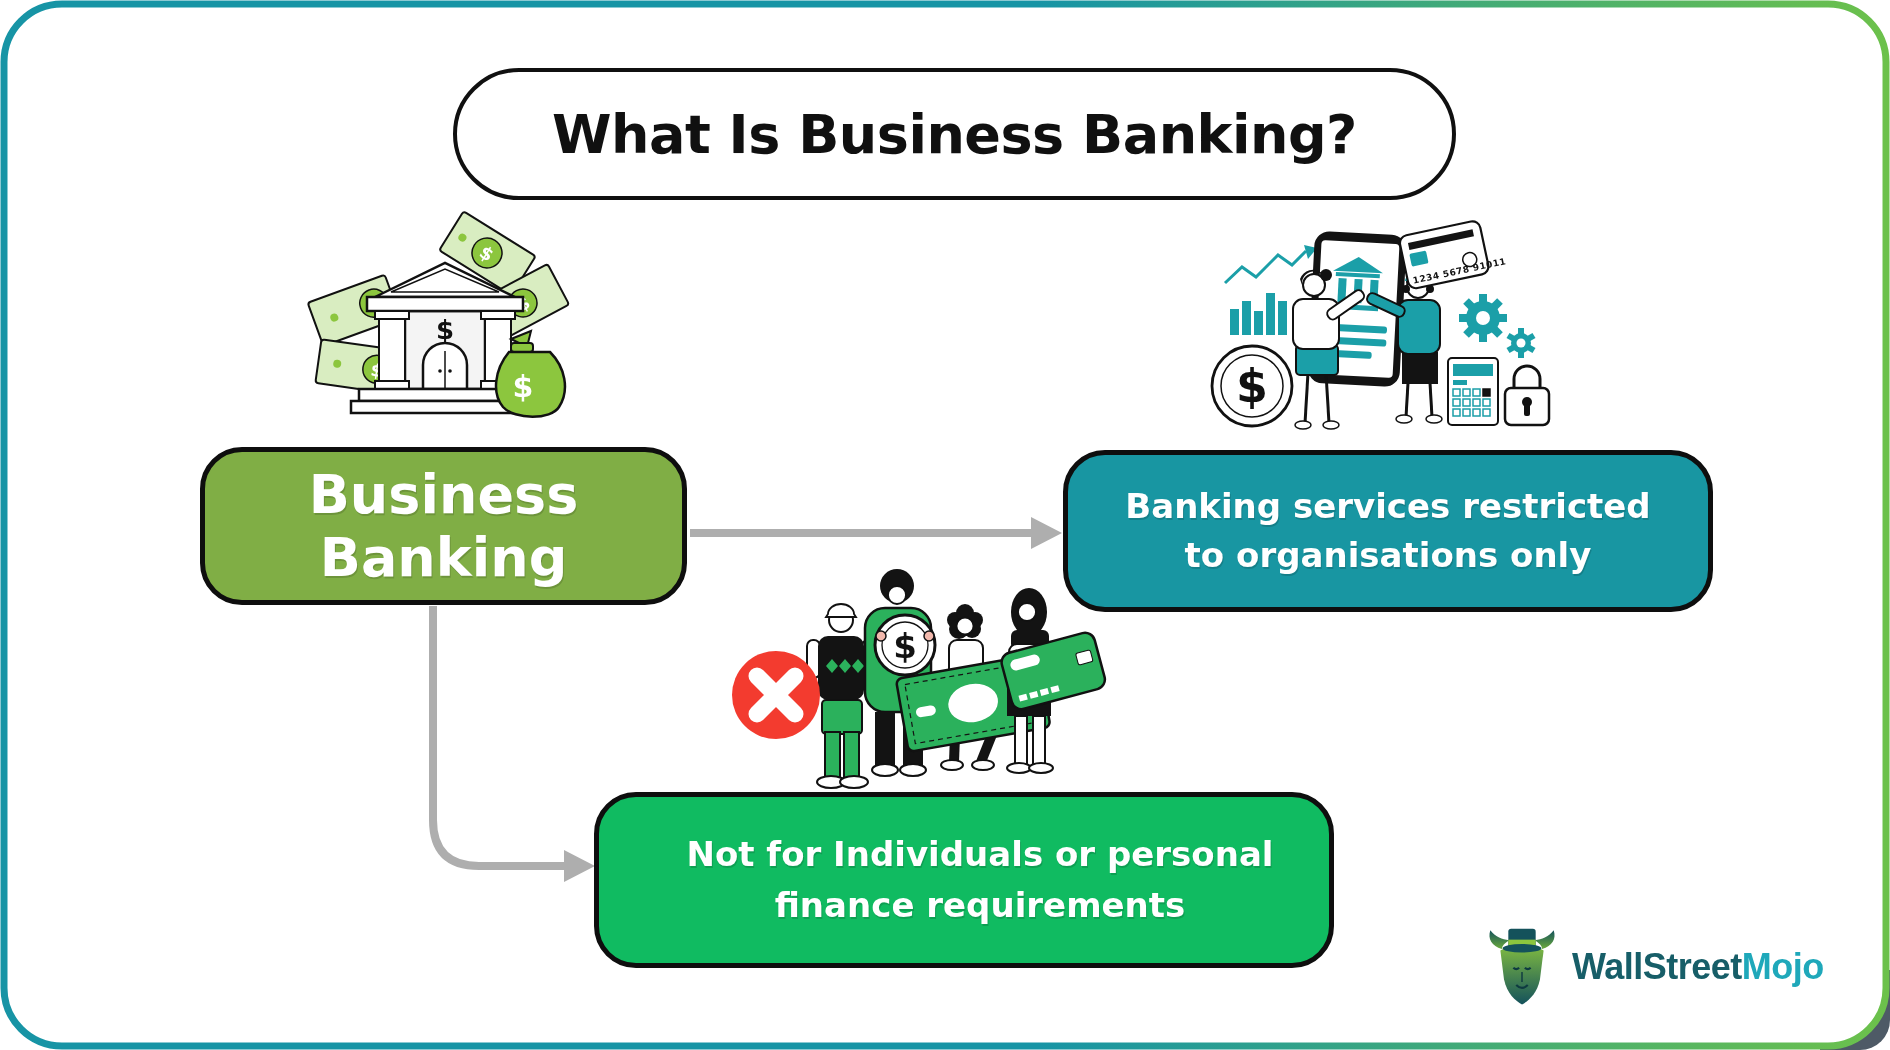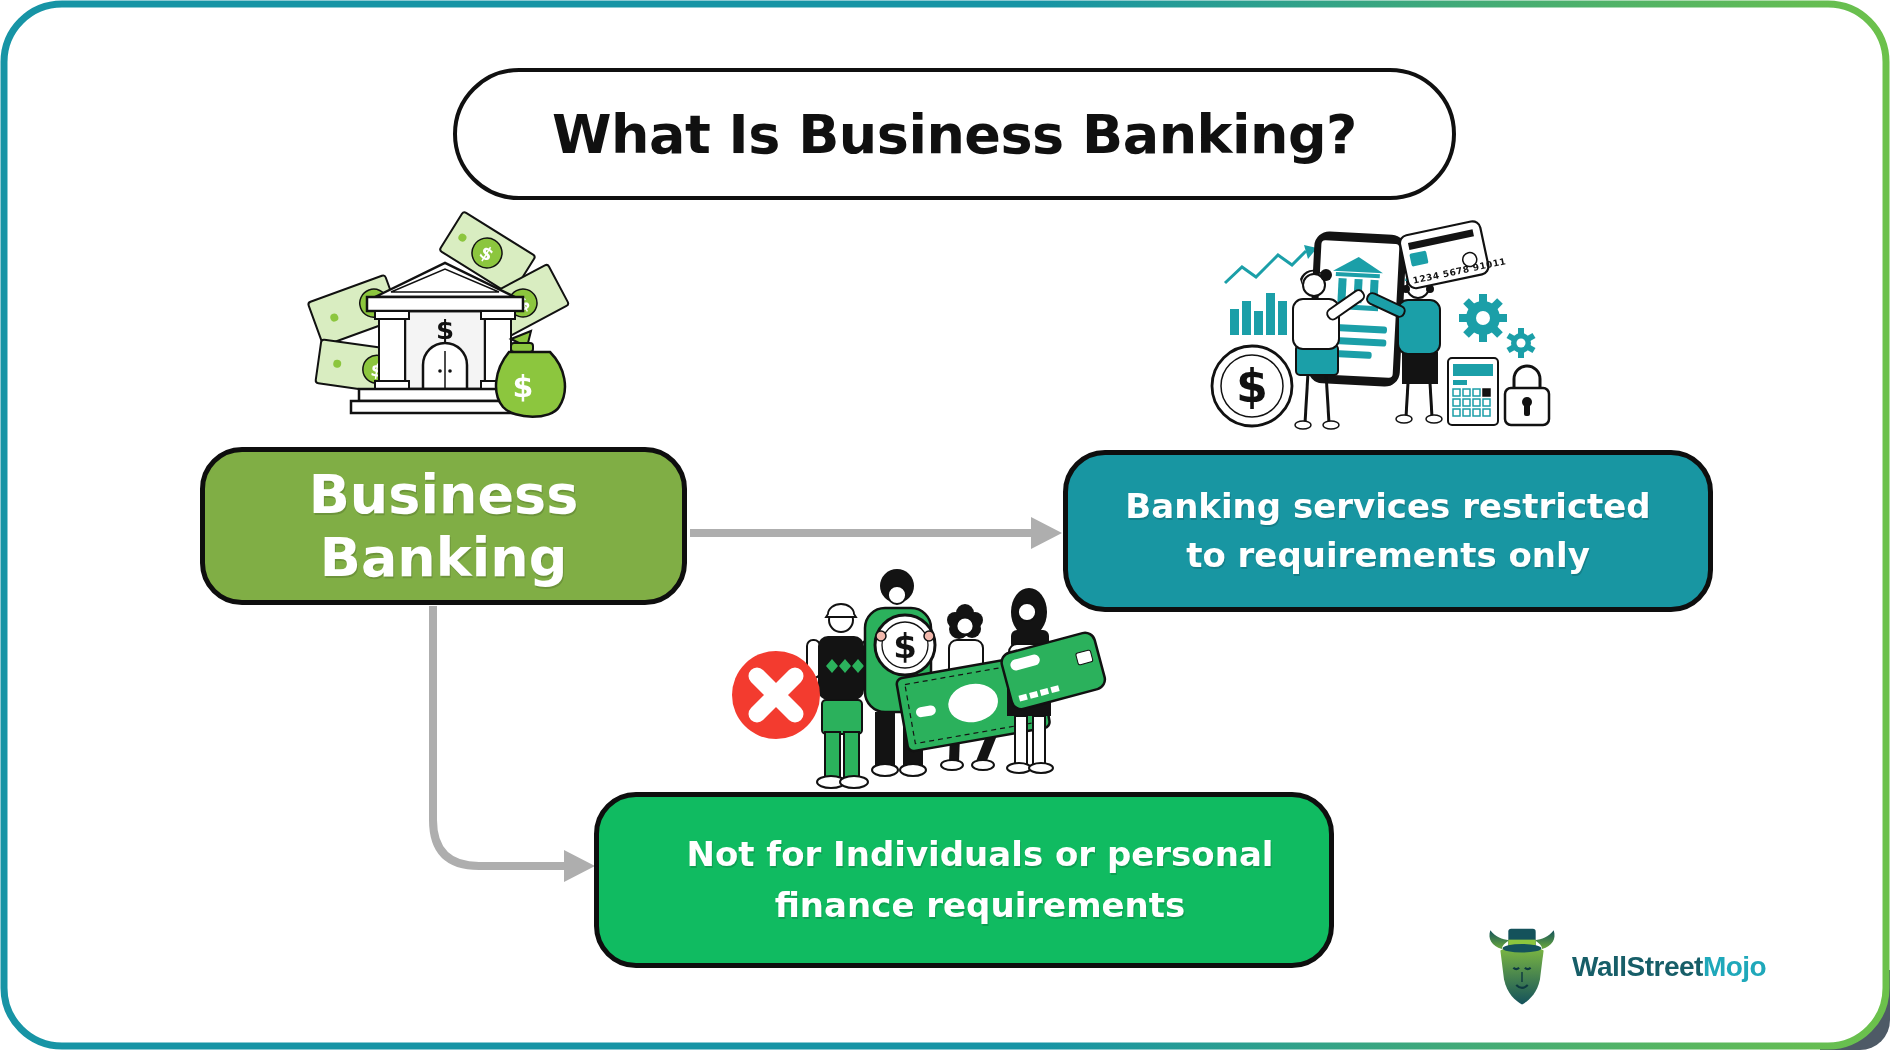--- a/index.html
+++ b/index.html
@@ -16,21 +16,21 @@
   .box{position:absolute;display:flex;flex-direction:column;align-items:center;
       justify-content:center;color:#ffffff;font-weight:800;text-align:center;
       border:5px solid #0e0e0e;border-radius:42px;
       text-shadow:1px 2px 0 rgba(0,0,0,0.15);}
   .box-root{left:200px;top:447px;width:477px;height:148px;font-size:54px;}
   .box-right{left:1063px;top:450px;width:640px;height:152px;font-size:34px;line-height:1.45;}
   .box-bottom{left:594px;top:792px;width:698px;height:166px;font-size:34px;line-height:1.5;}
   .arrows{position:absolute;left:0;top:0;pointer-events:none;}
   .logo{position:absolute;left:1486px;top:926px;height:82px;display:flex;
         align-items:center;gap:14px;}
-  .logo-text{font-family:"Liberation Sans",sans-serif;font-weight:700;font-size:28px;
+  .logo-text{font-family:"Liberation Sans",sans-serif;font-weight:700;font-size:36px;
         letter-spacing:-0.5px;white-space:nowrap;}
 </style>
 </head>
 <body>
 
 <div class="stage">
 
   <div class="corner-dark" style="background:#4E5A66;"></div>
 
   <svg class="frame-svg" width="1890" height="1050" viewBox="0 0 1890 1050">
@@ -318,21 +318,21 @@
       <polygon points="564,850 595,866 564,882" fill="#AEAEAE"></polygon>
     </g>
   </svg>
 
   <div class="box box-root" style="background:#80AE45;">
     <span>Business Banking</span>
   </div>
 
   <div class="box box-right" style="background:#1896A2;text-align:center;">
     <span>Banking services restricted</span>
-    <span>to requirements only</span>
+    <span>to organisations only</span>
   </div>
 
   <div class="box box-bottom" style="background:#10BB61;padding-left:32px;">
     <span>Not for Individuals or personal</span>
     <span>finance requirements</span>
   </div>
 
   <div class="logo">
     <svg width="72" height="80" viewBox="0 0 100 110">
       <defs>

